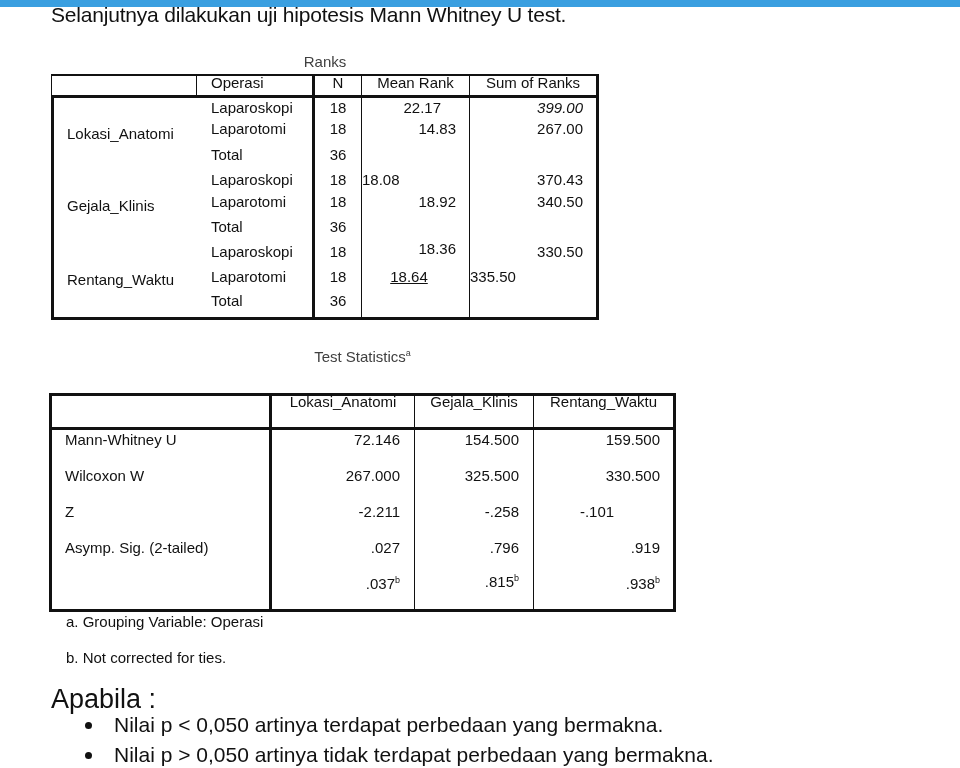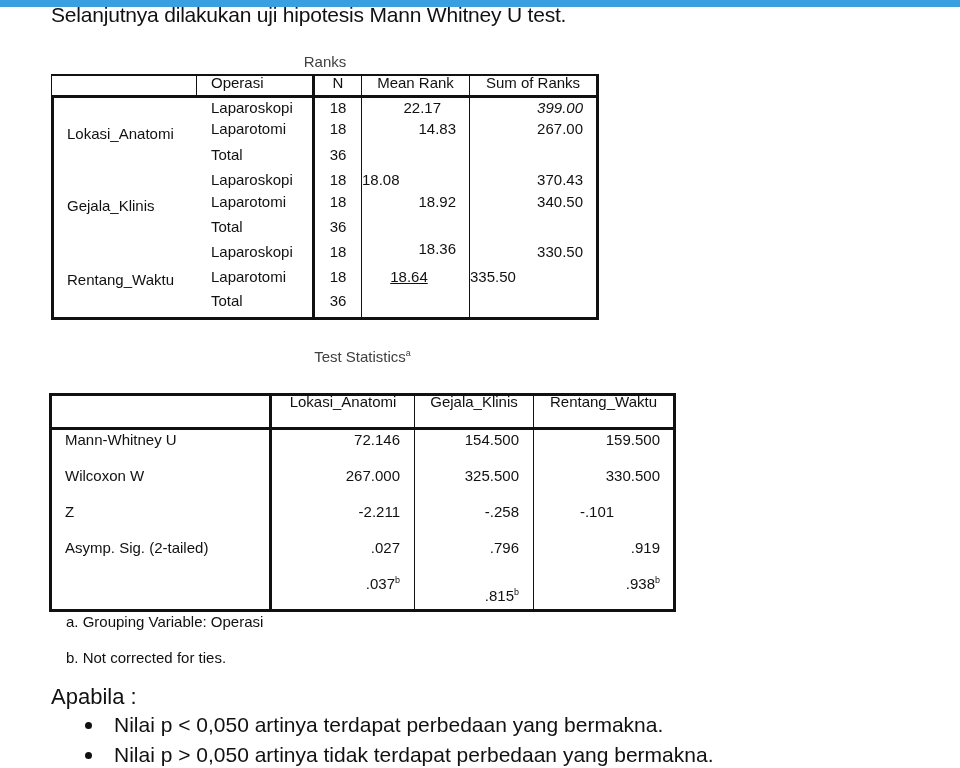--- a/index.html
+++ b/index.html
@@ -15,21 +15,21 @@
   
   .ranks { position:absolute; left:51px; top:74px; width:548px; height:246px; }
   .cell { position:absolute; font-size:15px; white-space:nowrap; }
   .vline { position:absolute; background:#111; }
   .hline { position:absolute; background:#111; }
 
   
   .stats { position:absolute; left:49px; top:393px; width:627px; height:219px; }
 
   .fn { position:absolute; left:66px; font-size:15px; color:#111; }
-  .apabila { position:absolute; left:51px; top:684px; font-size:22px; }
+  .apabila { position:absolute; left:51px; top:684px; font-size:27px; }
   .bullet-row { position:absolute; left:85px; font-size:21px; display:flex; align-items:center; }
   .bullet-row .dot { width:7px; height:7px; border-radius:50%; background:#111; margin-right:22px; }
   .sup { font-size:9px; vertical-align:super; }
 </style>
 </head>
 <body>
 
 <div class="topbar"></div>
 <div class="intro">Selanjutnya dilakukan uji hipotesis Mann Whitney U test.</div>
 
@@ -130,21 +130,21 @@
   <div class="cell" style="left:223px;top:110px;width:128px;text-align:right;">-2.211</div>
   <div class="cell" style="left:366px;top:110px;width:104px;text-align:right;">-.258</div>
   <div class="cell" style="left:485px;top:110px;width:126px;text-align:center;">-.101</div>
 
   <div class="cell" style="left:16px;top:146px;">Asymp. Sig. (2-tailed)</div>
   <div class="cell" style="left:223px;top:146px;width:128px;text-align:right;">.027</div>
   <div class="cell" style="left:366px;top:146px;width:104px;text-align:right;">.796</div>
   <div class="cell" style="left:485px;top:146px;width:126px;text-align:right;">.919</div>
 
   <div class="cell" style="left:223px;top:182px;width:128px;text-align:right;"><span>.037</span><span class="sup">b</span></div>
-  <div class="cell" style="left:366px;top:194px;width:104px;text-align:right;"><span>.815</span><span class="sup">b</span></div>
+  <div class="cell" style="left:366px;top:180px;width:104px;text-align:right;"><span>.815</span><span class="sup">b</span></div>
   <div class="cell" style="left:485px;top:182px;width:126px;text-align:right;"><span>.938</span><span class="sup">b</span></div>
 </div>
 
 <div class="fn" style="top:613px;text-align:right;">a. Grouping Variable: Operasi</div>
 <div class="fn" style="top:649px;">b. Not corrected for ties.</div>
 
 <div class="apabila">Apabila :</div>
 <div class="bullet-row" style="top:713px;">
   <span class="dot"></span>
   <span>Nilai p &lt; 0,050 artinya terdapat perbedaan yang bermakna.</span>

